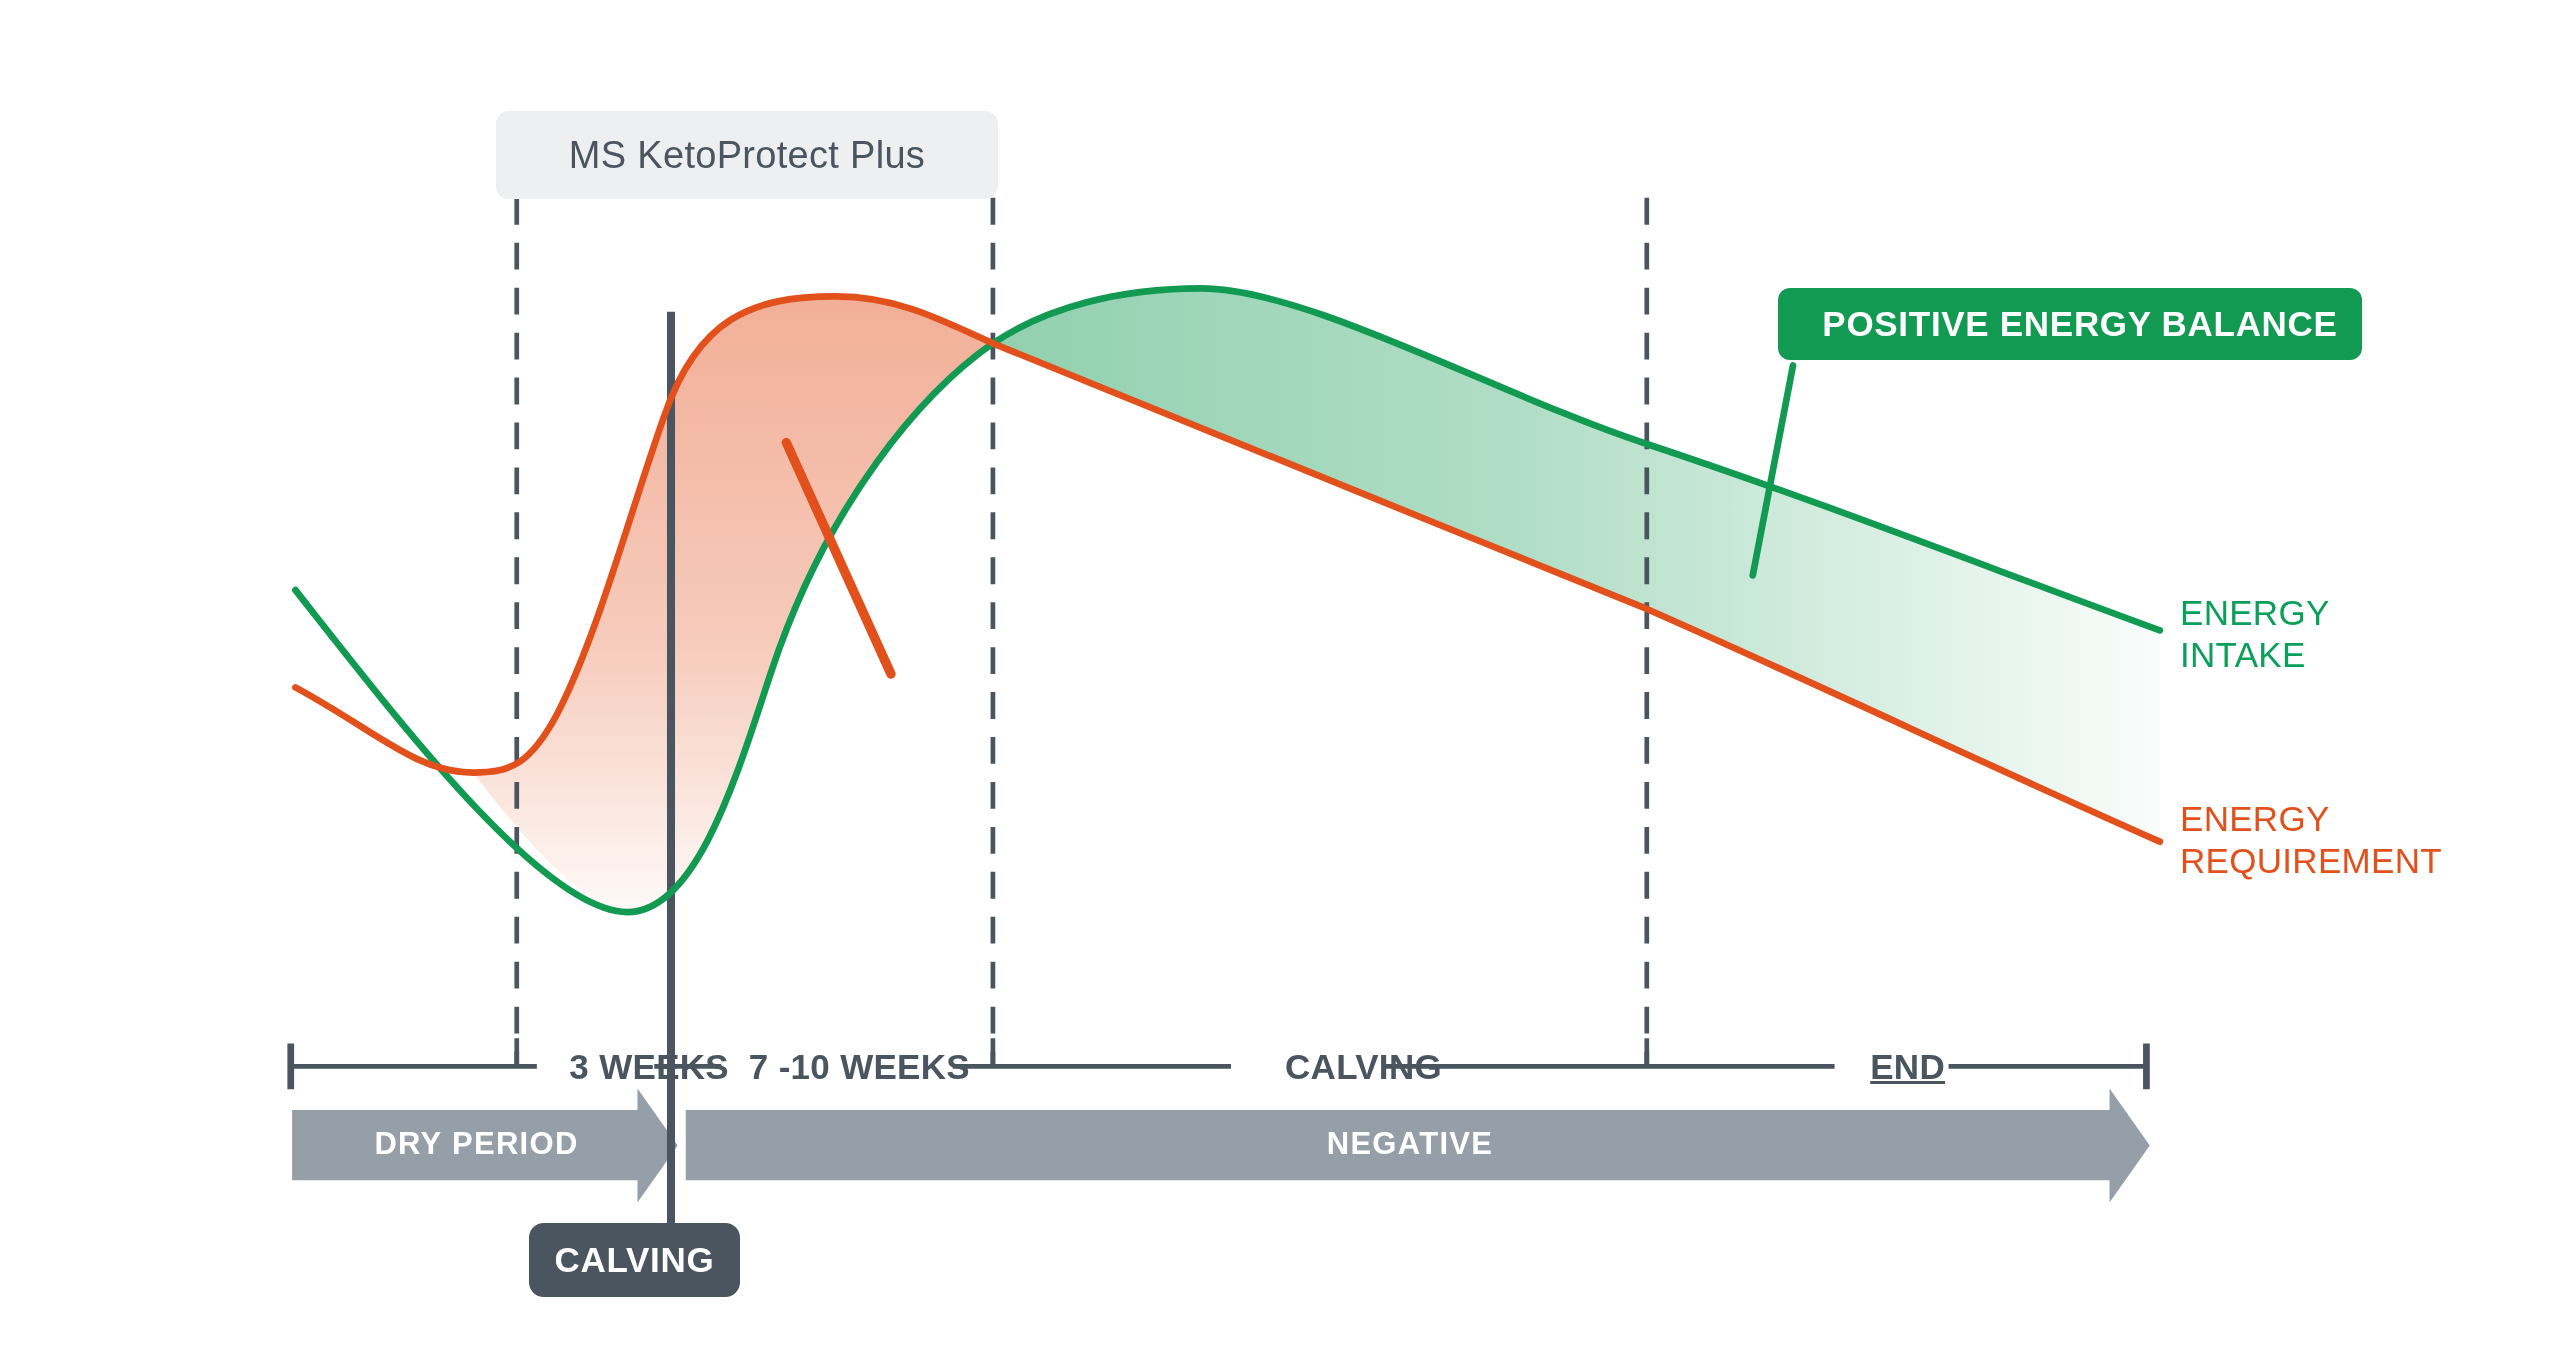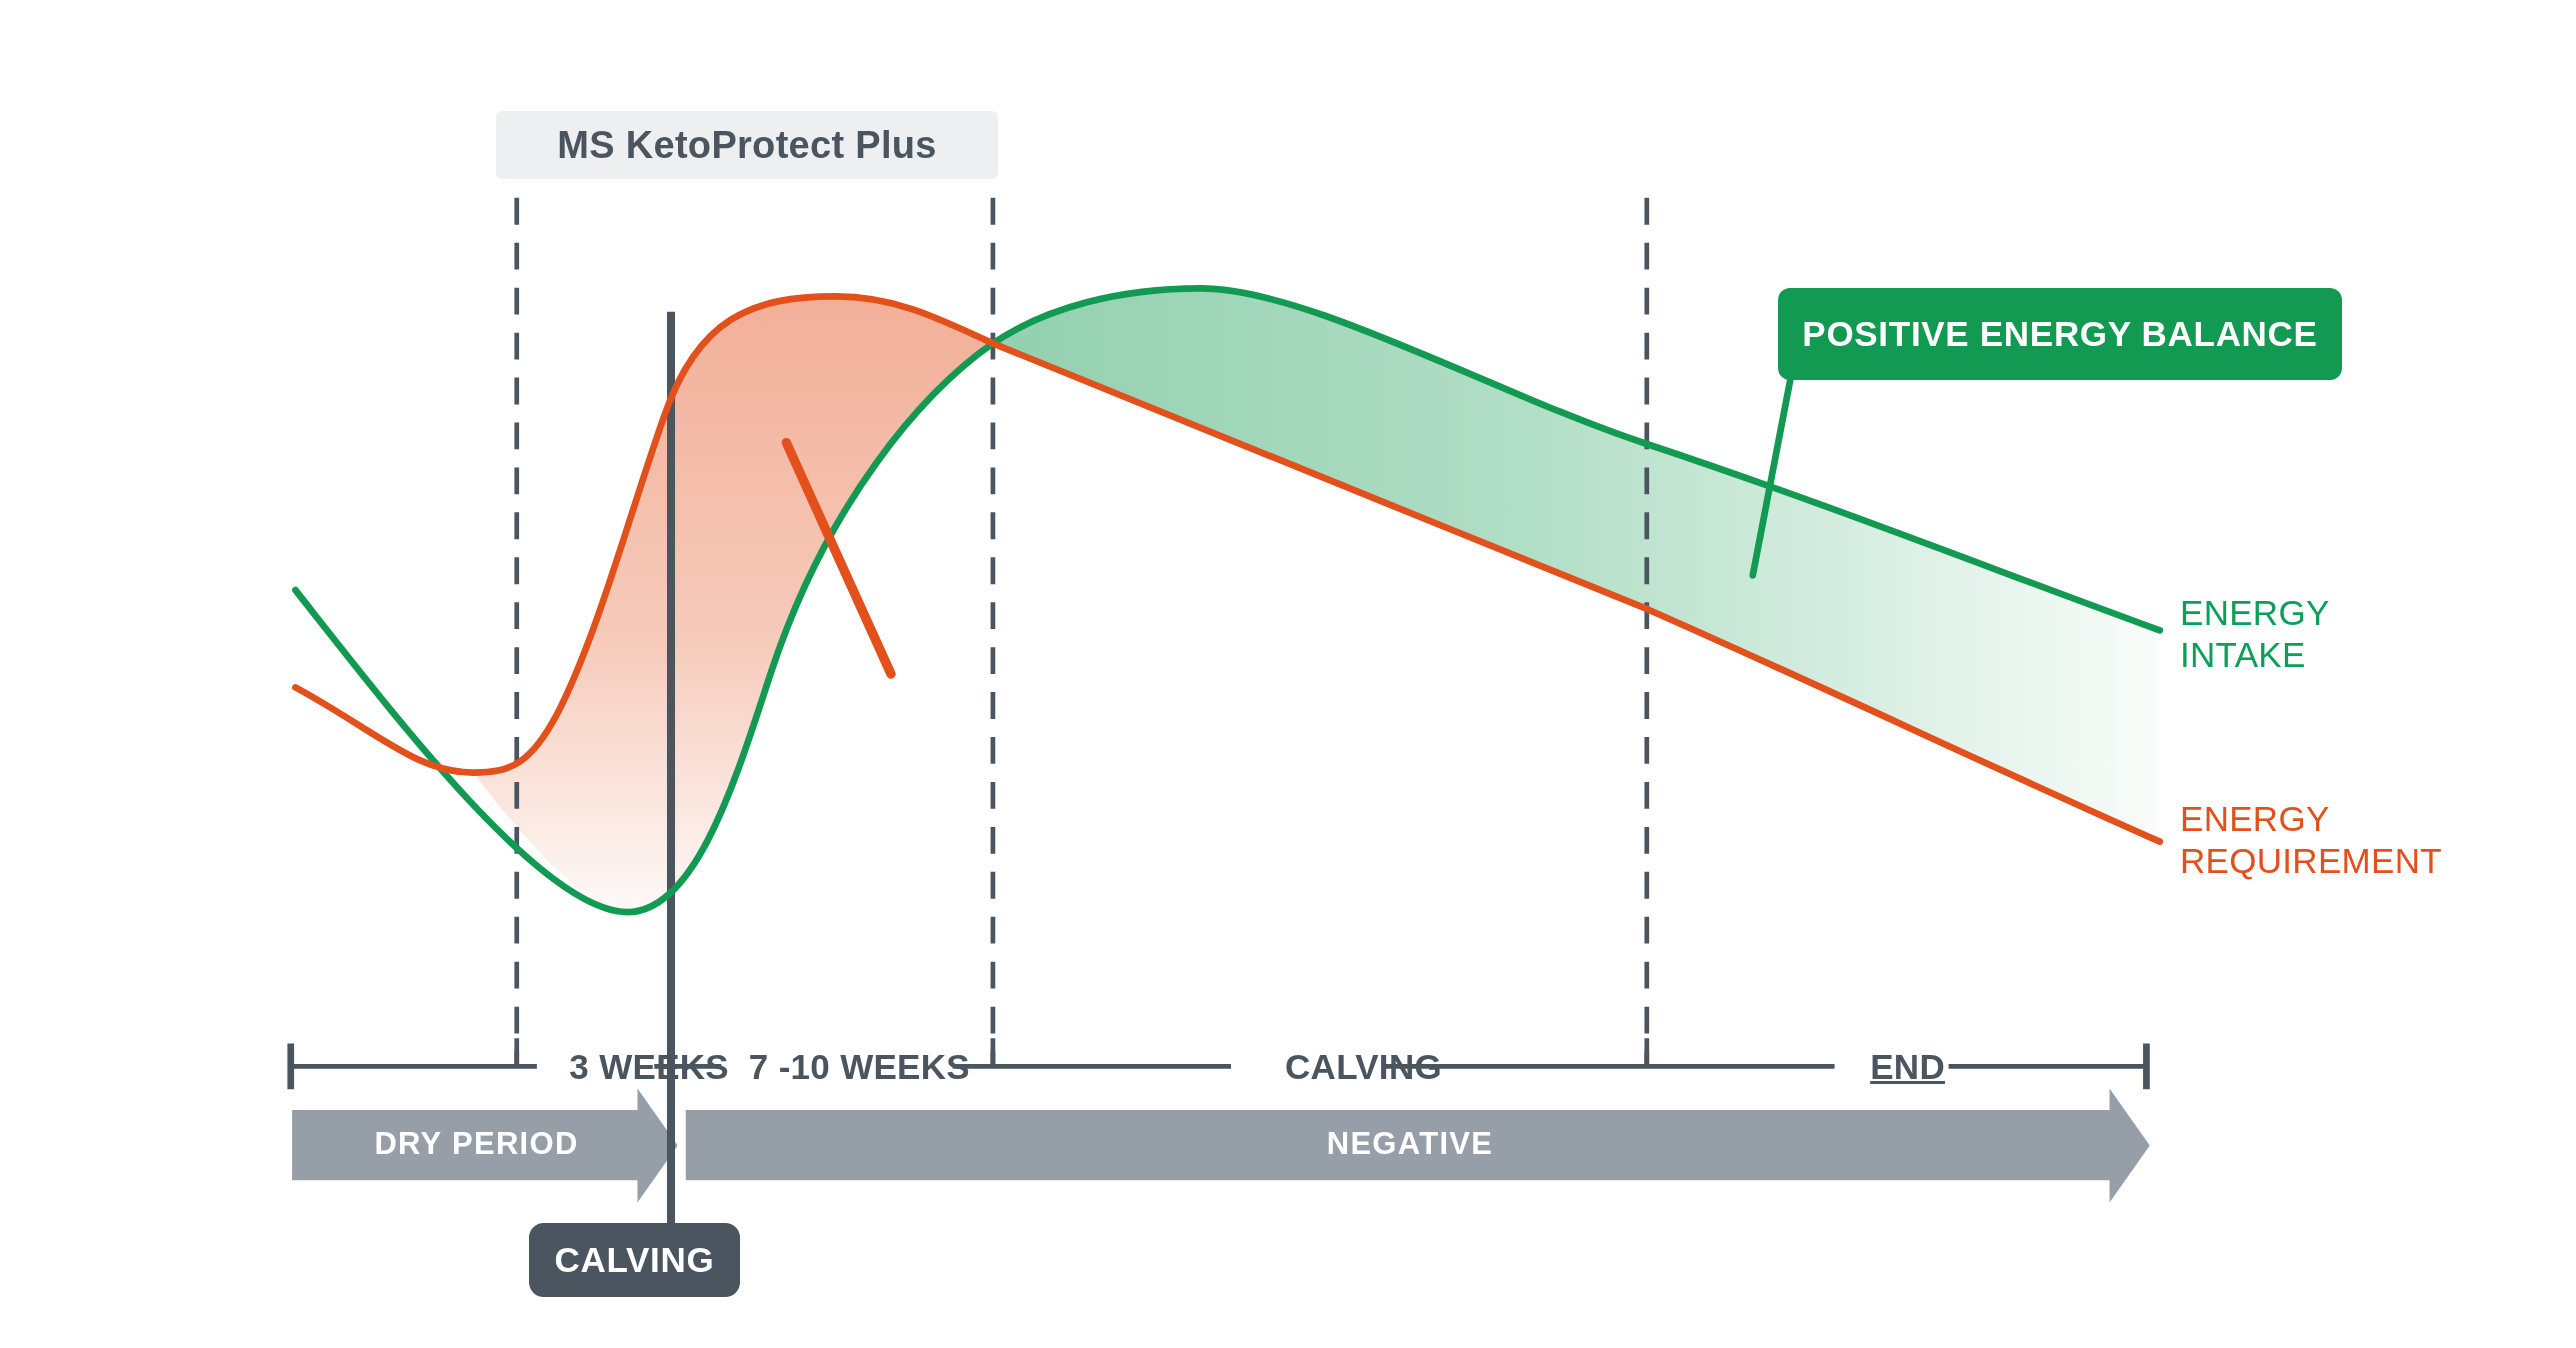--- a/index.html
+++ b/index.html
@@ -22,26 +22,26 @@
   .curve-o    { stroke:var(--orange); stroke-width:10; fill:none; stroke-linecap:round; }
   .ptr-o      { stroke:var(--orange); stroke-width:14; fill:none; stroke-linecap:round; }
   .ptr-g      { stroke:var(--green); stroke-width:10; fill:none; stroke-linecap:round; }
   .arrow      { fill:var(--gray); }
   stop.c-neg  { stop-color:var(--orange); }
   stop.c-pos  { stop-color:var(--green); }
 
   
   .overlay { position:absolute; display:flex; align-items:center; justify-content:center; }
   .title-box {
-    left:496px; top:111px; width:502px; height:68px;
-    background:var(--box_bg); border-radius:6px;
-    color:var(--slate); font-size:38px; font-weight:700; letter-spacing:0.3px;
+    left:496px; top:111px; width:502px; height:88px;
+    background:var(--box_bg); border-radius:13px;
+    color:var(--slate); font-size:38px; font-weight:400; letter-spacing:0.3px;
   }
   .badge { color:#fff; font-weight:700; font-size:35px; letter-spacing:0.7px; white-space:nowrap; }
-  .badge-pos { left:1778px; top:288px; width:564px; height:92px; background:var(--green);  border-radius:12px; }
+  .badge-pos { left:1778px; top:288px; width:564px; height:72px; background:var(--green);  border-radius:12px;padding-left:20px; }
   .badge-neg { left:832px; top:673px; width:621px; height:76px; background:var(--orange); border-radius:16px; }
   .badge-calving {
     left:529px; top:1223px; width:211px; height:74px;
     background:var(--slate); border-radius:14.8px;
     color:#fff; font-size:35px; font-weight:600; letter-spacing:0.7px;
   }
   .series-label { position:absolute; font-size:35px; font-weight:400; line-height:42px; letter-spacing:0.3px; }
   .lbl-intake { left:2180px; top:592px;  color:var(--green_text); }
   .lbl-req    { left:2180px; top:798px; color:var(--orange); }
   .axis-label {

